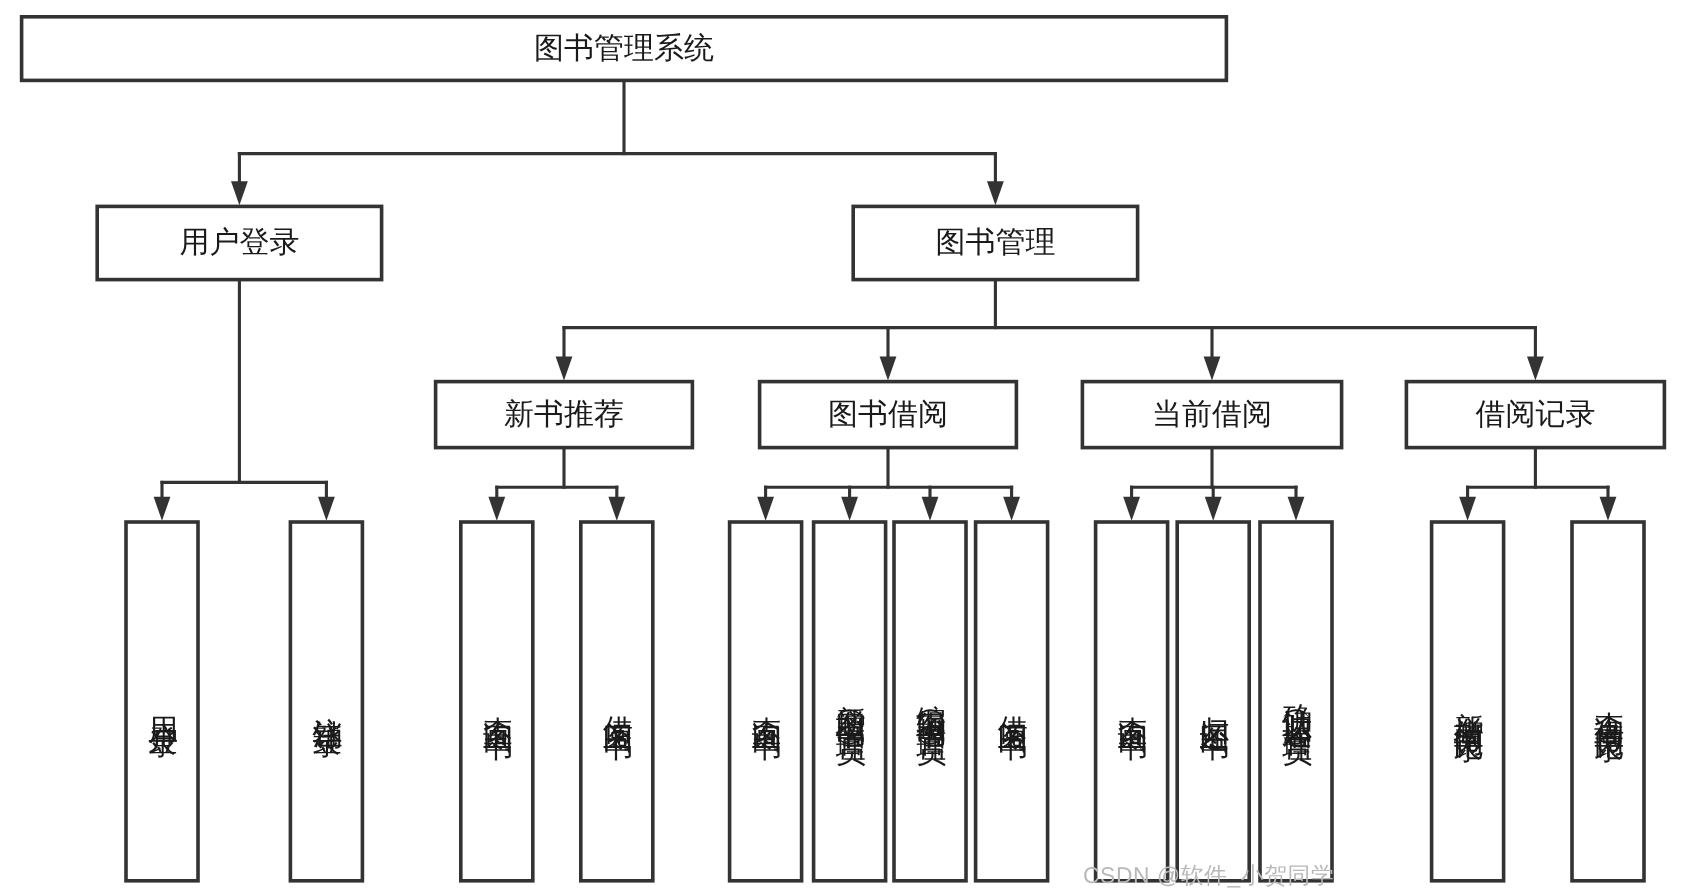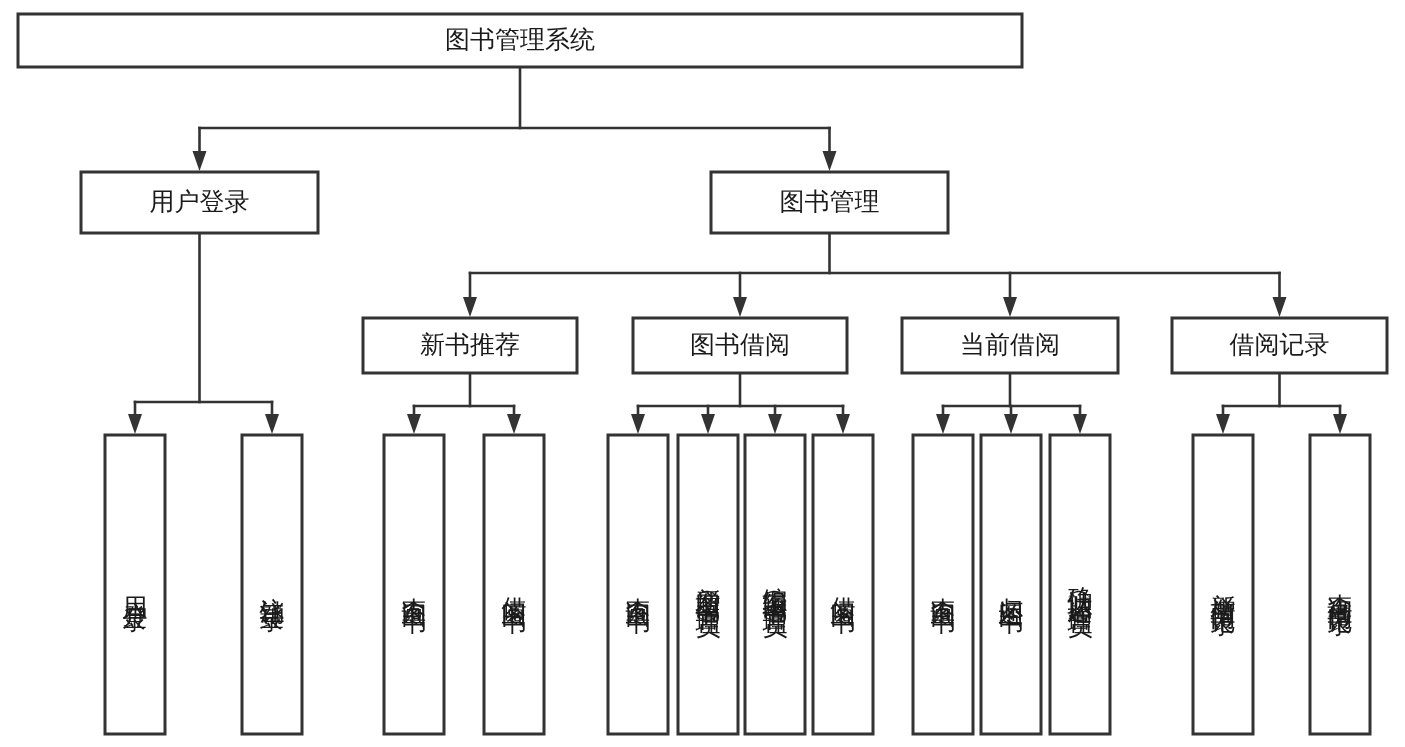--- a/index.html
+++ b/index.html
@@ -205,13 +205,14 @@
         <span class="node-label-v">确认归还（管理员）</span>
       </div>
       <div class="vlabel-holder" style="left: 1193px; top: 435px; width: 60px; height: 299px;">
         <span class="node-label-v">新增借阅记录</span>
       </div>
       <div class="vlabel-holder" style="left: 1310px; top: 435px; width: 60px; height: 299px;">
         <span class="node-label-v">查询借阅记录</span>
       </div>
     </div>
 
+  <div class="watermark">CSDN @软件_小贺同学</div>
 </div>
 
 </body></html>

